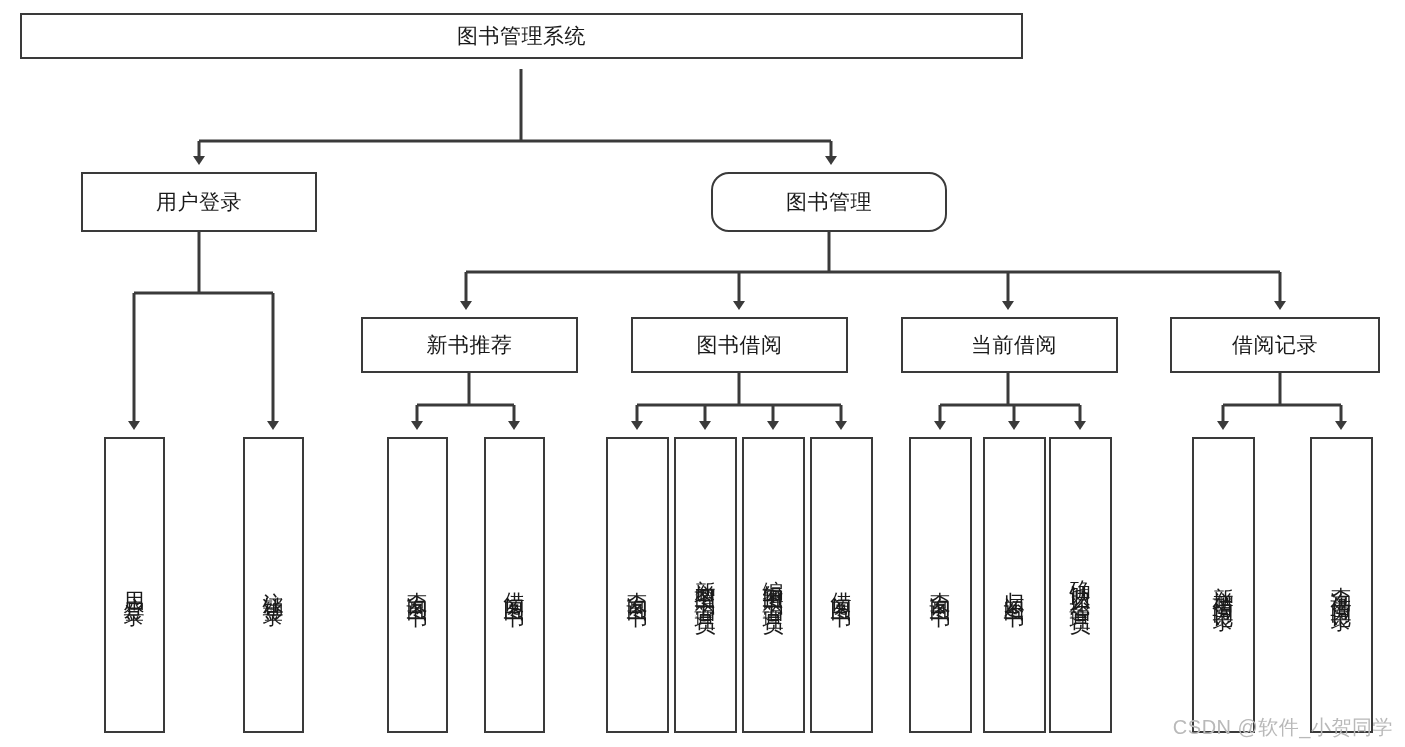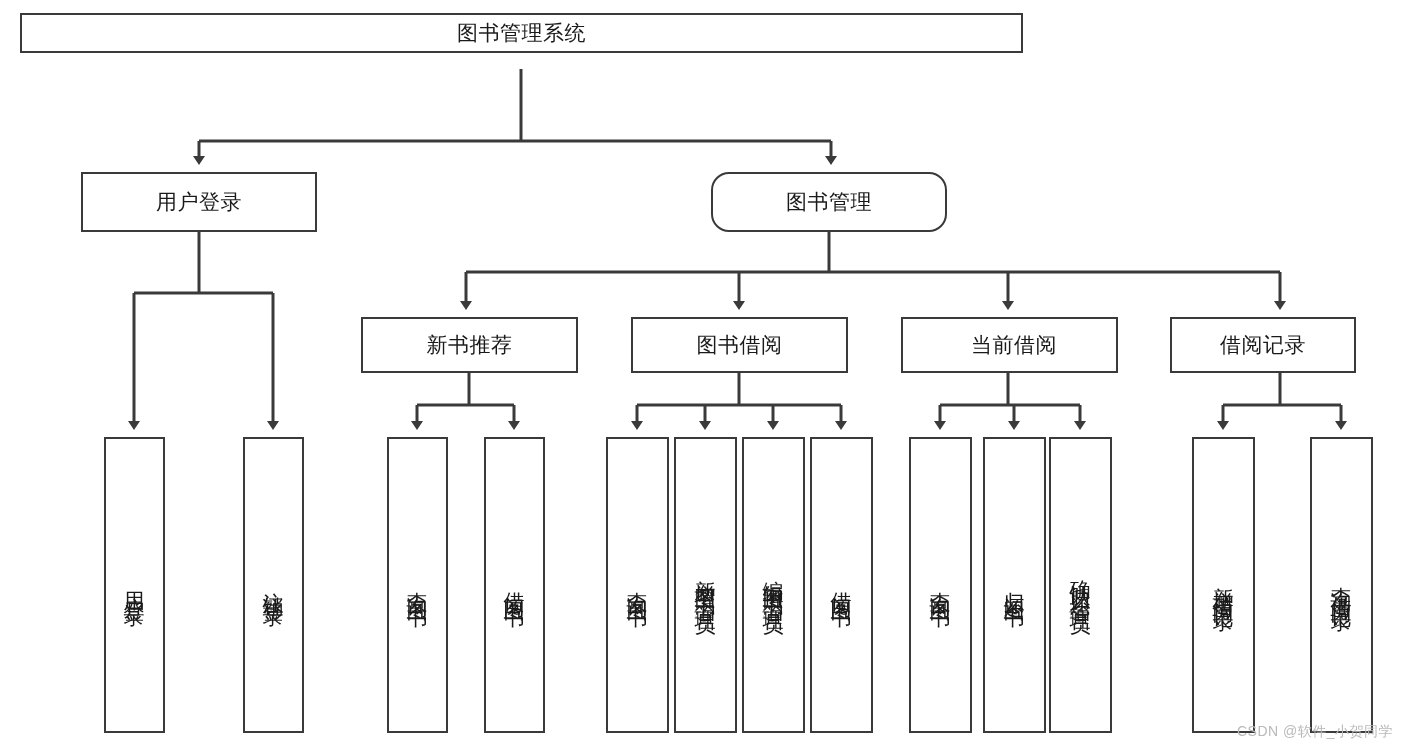--- a/index.html
+++ b/index.html
@@ -49,21 +49,21 @@
     letter-spacing: 5px;
     line-height: 1;
     padding-top: 4px;
     padding-bottom: 4px;
     overflow: hidden;
   }
   #watermark {
     position: absolute;
     right: 12px;
     bottom: 6px;
-    font-size: 14px;
+    font-size: 20px;
     color: #b9b9b9;
     letter-spacing: 0.5px;
     z-index: 5;
     white-space: nowrap;
     text-align: right;
   }
 </style>
 </head>
 <body>
 
@@ -112,29 +112,29 @@
       <path d="M1014,405 L1014,423" marker-end="url(#arrow)"></path>
       <path d="M1080,405 L1080,423" marker-end="url(#arrow)"></path>
 
       <path d="M1280,373 L1280,405"></path>
       <path d="M1223,405 L1341,405"></path>
       <path d="M1223,405 L1223,423" marker-end="url(#arrow)"></path>
       <path d="M1341,405 L1341,423" marker-end="url(#arrow)"></path>
     </g>
   </svg>
 
-  <div class="node node-h" style="left: 20px; top: 13px; width: 1003px; height: 40px;">图书管理系统</div>
+  <div class="node node-h" style="left: 20px; top: 13px; width: 1003px; height: 46px;">图书管理系统</div>
 
   <div class="node node-h" style="left: 81px; top: 172px; width: 236px; height: 60px;">用户登录</div>
   <div class="node node-h" style="left: 711px; top: 172px; width: 236px; height: 60px; border-radius: 18px;">图书管理</div>
 
   <div class="node node-h" style="left: 631px; top: 317px; width: 217px; height: 56px;">图书借阅</div>
   <div class="node node-h" style="left: 361px; top: 317px; width: 217px; height: 56px;">新书推荐</div>
   <div class="node node-h" style="left: 901px; top: 317px; width: 217px; height: 56px; padding-left: 9px;">当前借阅</div>
-  <div class="node node-h" style="left: 1170px; top: 317px; width: 186px; height: 56px;">借阅记录</div>
+  <div class="node node-h" style="left: 1170px; top: 317px; width: 210px; height: 56px;">借阅记录</div>
 
   <div class="node node-v" style="left: 104px; top: 437px; width: 61px; height: 296px;">用户登录</div>
   <div class="node node-v" style="left: 243px; top: 437px; width: 61px; height: 296px;">注销登录</div>
   <div class="node node-v" style="left: 387px; top: 437px; width: 61px; height: 296px;">查询图书</div>
   <div class="node node-v" style="left: 484px; top: 437px; width: 61px; height: 296px;">借阅图书</div>
   <div class="node node-v" style="left: 606px; top: 437px; width: 63px; height: 296px;">查询图书</div>
   <div class="node node-v" style="left: 674px; top: 437px; width: 63px; height: 296px;">新增图书（管理员）</div>
   <div class="node node-v" style="left: 742px; top: 437px; width: 63px; height: 296px;">编辑图书（管理员）</div>
   <div class="node node-v" style="left: 810px; top: 437px; width: 63px; height: 296px;">借阅图书</div>
   <div class="node node-v" style="left: 909px; top: 437px; width: 63px; height: 296px;">查询图书</div>

